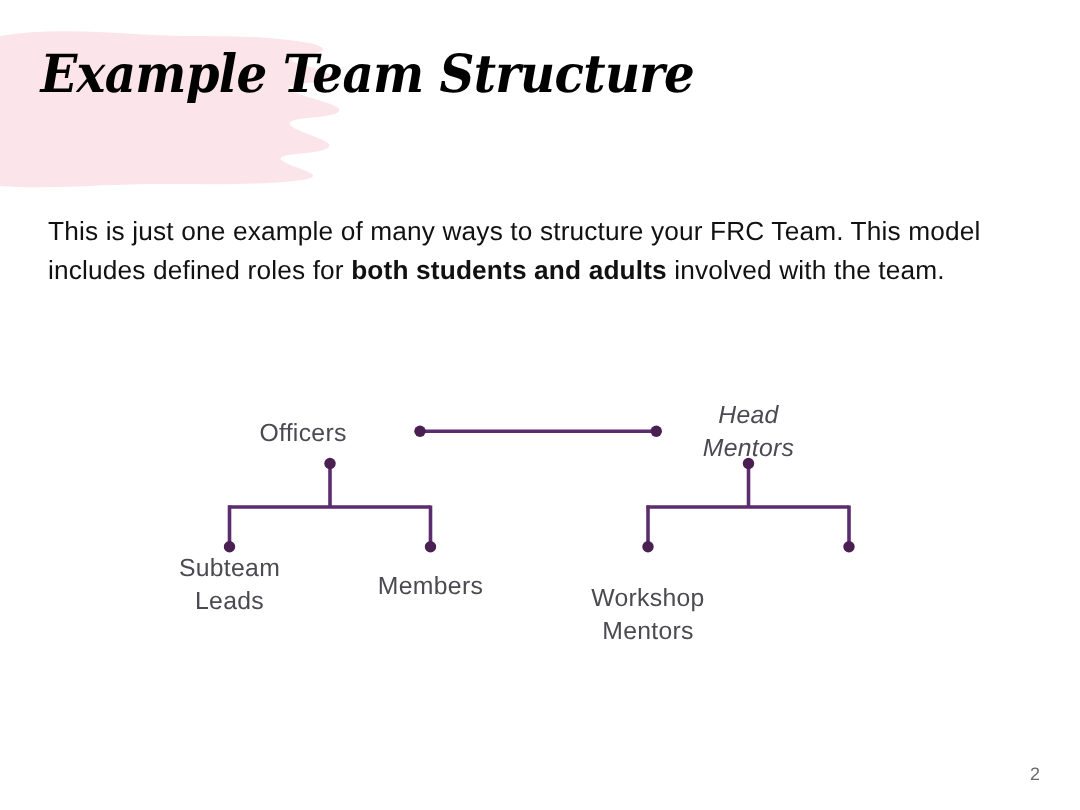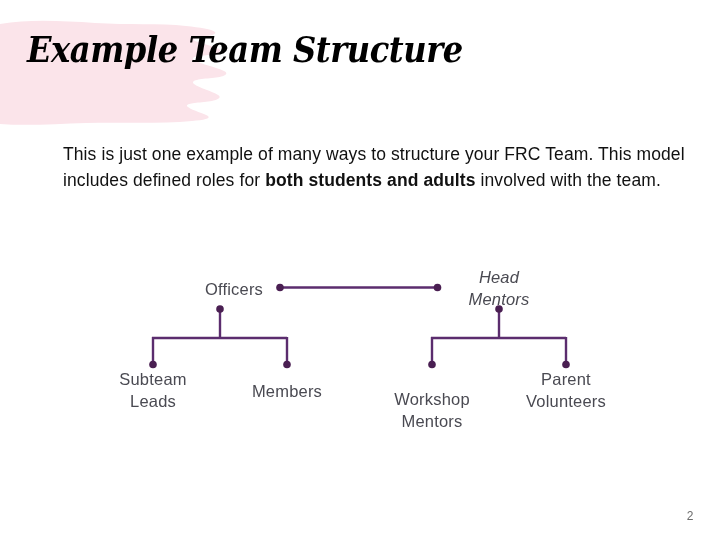--- a/index.html
+++ b/index.html
@@ -54,21 +54,20 @@
   
   #body-text {
     position: absolute;
     left: 32px;
     top: 142px;
     width: 645px;
     font-size: 17.5px;
     line-height: 25.5px;
     color: #111111;
     letter-spacing: 0.1px;
-    margin-left: 31px;
   }
   #body-text b { font-weight: bold; }
 
   
   #chart {
     position: absolute;
     left: 0;
     top: 0;
     width: 720px;
     height: 540px;
@@ -78,21 +77,21 @@
   .node-label {
     position: absolute;
     text-align: center;
     font-size: 16.5px;
     line-height: 22px;
     color: #4a4a52;
     letter-spacing: 0.2px;
     white-space: pre-line;
   }
 
-  #n-officers      { left: 184px; top: 278px;  width: 100px; }
+  #n-officers      { left: 152px; top: 278px;  width: 100px; }
   #n-head-mentors  { left: 449px; top: 266px;  width: 100px; font-style: italic; }
   #n-subteam-leads { left: 100px; top: 368px;  width: 106px; }
   #n-members       { left: 232px; top: 380px;  width: 110px; }
   #n-workshop      { left: 377px; top: 368px;  width: 110px; margin-top: 20px; }
   #n-parent        { left: 508px; top: 368px;  width: 116px; }
 
   
   #page-number {
     position: absolute;
     left: 676px;
@@ -164,18 +163,16 @@
   </svg>
 
   <div class="node-label" id="n-officers">Officers</div>
   <div class="node-label" id="n-head-mentors">Head
 Mentors</div>
   <div class="node-label" id="n-subteam-leads">Subteam
 Leads</div>
   <div class="node-label" id="n-members">Members</div>
   <div class="node-label" id="n-workshop">Workshop
 Mentors</div>
-  <div class="node-label" id="n-parent">Parent
-Volunteers</div>
 
   <div id="page-number">2</div>
 
 </div>
 
 </body></html>

